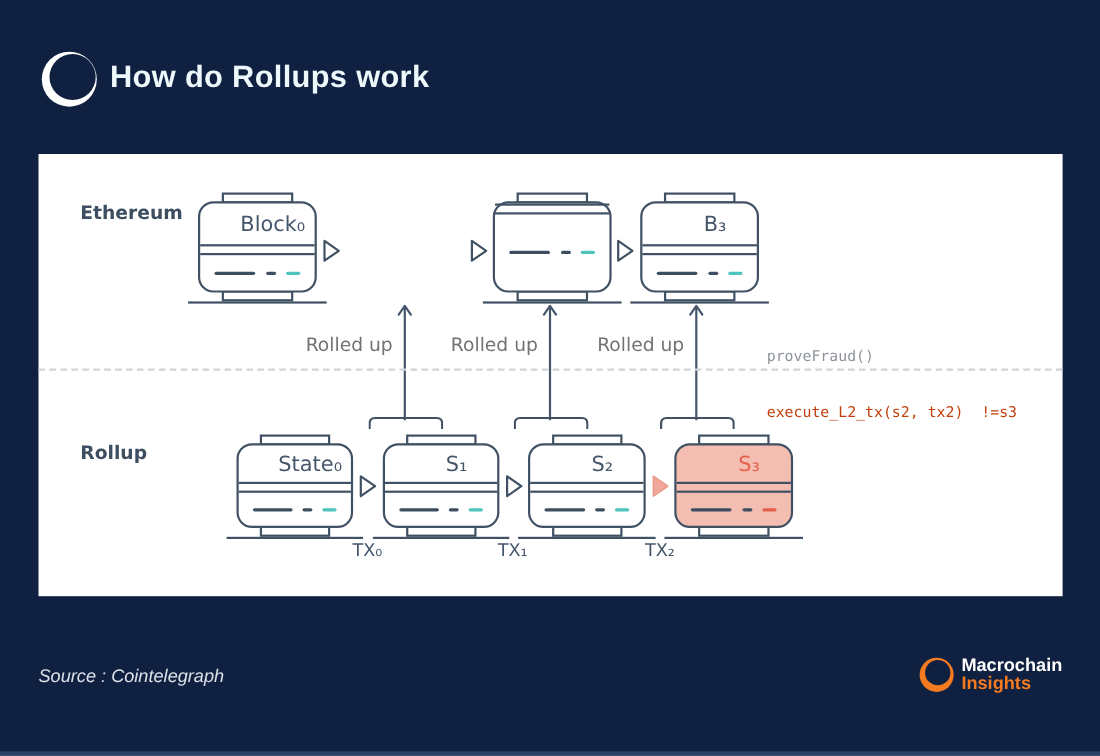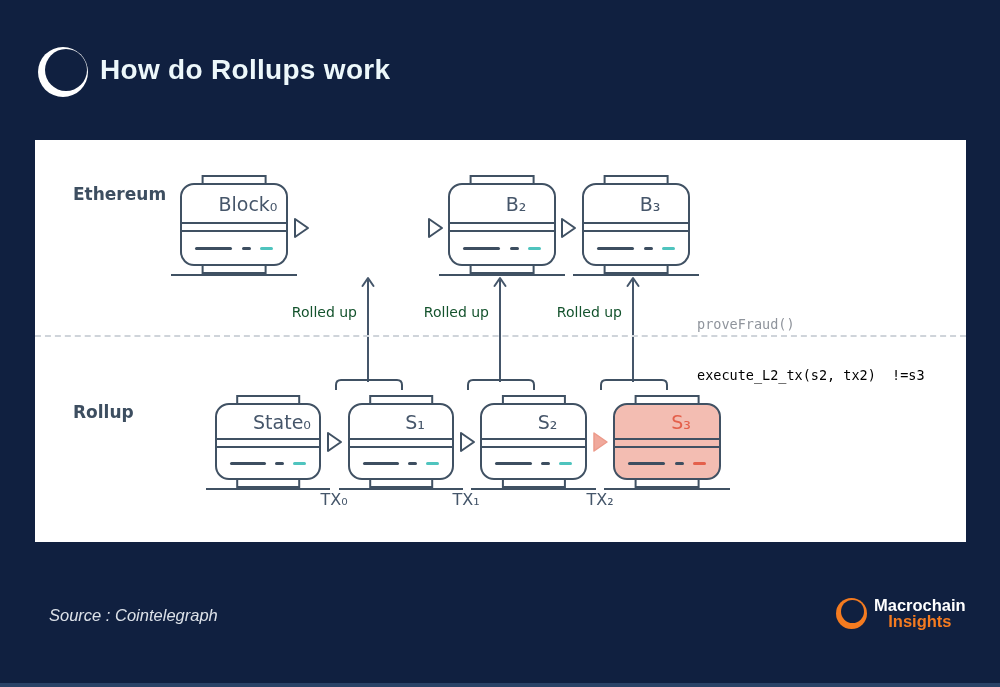--- a/index.html
+++ b/index.html
@@ -37,38 +37,38 @@
   .block .d-short{width:9px;height:3px;background:#3D4E60;border-radius:2px;}
   .block .d-color{width:13px;height:3px;background:#4FC4BE;border-radius:2px;}
   .eth{height:83px;top:43px;}
   .rol{height:77px;top:263px;}
   
   .block.hl .body{background:#F3BDB2;}
   .block.hl .block-title{color:#E4604B;}
   .block.hl .d-color{background:#E4604B;}
   
   .tri{position:absolute;}
-  .rolled-label{position:absolute;width:110px;text-align:right;font-size:14px;color:#14532d;top:164px;}
+  .rolled-label{position:absolute;width:110px;text-align:right;font-size:17px;color:#737373;top:164px;}
   .tx-label{position:absolute;width:60px;text-align:center;font-size:16px;color:#45566A;top:350px;}
   .dash-sep{position:absolute;left:0;right:0;top:195px;border-top:2px dashed #CFD4DA;}
   .code{position:absolute;left:662px;top:142px;font-family:"DejaVu Sans Mono", monospace;
     font-size:13.5px;line-height:17px;white-space:pre;}
   .code .c1{color:#8F949C;}
-  .code .c2{color:#000000;}
+  .code .c2{color:#c2410c;}
   .up-arrow,.brace{position:absolute;}
   
   .source{position:absolute;left:35px;top:606px;font-style:italic;font-size:16.5px;color:#DCE1E8;
-    font-family:"Liberation Sans", sans-serif;margin-left:14px;}
+    font-family:"Liberation Sans", sans-serif;}
   .brand{position:absolute;left:836px;top:598px;display:flex;align-items:center;}
   .brand-logo{position:relative;width:31px;height:31px;border-radius:50%;background:#F47B20;flex:0 0 31px;}
   .brand-logo::after{content:"";position:absolute;width:23px;height:23px;border-radius:50%;background:#102040;top:2px;left:5px;}
   .brand-text{margin-left:7px;font-family:"Liberation Sans", sans-serif;font-weight:bold;
     font-size:16.5px;line-height:15.5px;}
   .brand-text .b1{color:#ffffff;}
-  .brand-text .b2{color:#F47B20;text-align:center;}
+  .brand-text .b2{color:#F47B20;}
   .bottom-strip{position:absolute;left:0;right:0;bottom:0;height:4px;background:#2A4367;}
 </style>
 </head>
 <body>
 
 <div class="hdr-logo"></div>
 <div class="page-title">How do Rollups work</div>
 
 <div class="panel">
 
@@ -85,21 +85,20 @@
           <span class="d-short"></span>
           <span class="d-color"></span>
         </div>
       </div>
     <div class="tab bottom"></div>
     <div class="baseline"></div>
   </div>
   <div class="block eth" style="left:413px">
     <div class="tab top"></div>
     <div class="body">
-        <div class="block-title">B₂</div>
         <div class="divider"></div>
         <div class="dashes">
           <span class="d-long"></span>
           <span class="d-short"></span>
           <span class="d-color"></span>
         </div>
       </div>
     <div class="tab bottom"></div>
     <div class="baseline"></div>
   </div>

